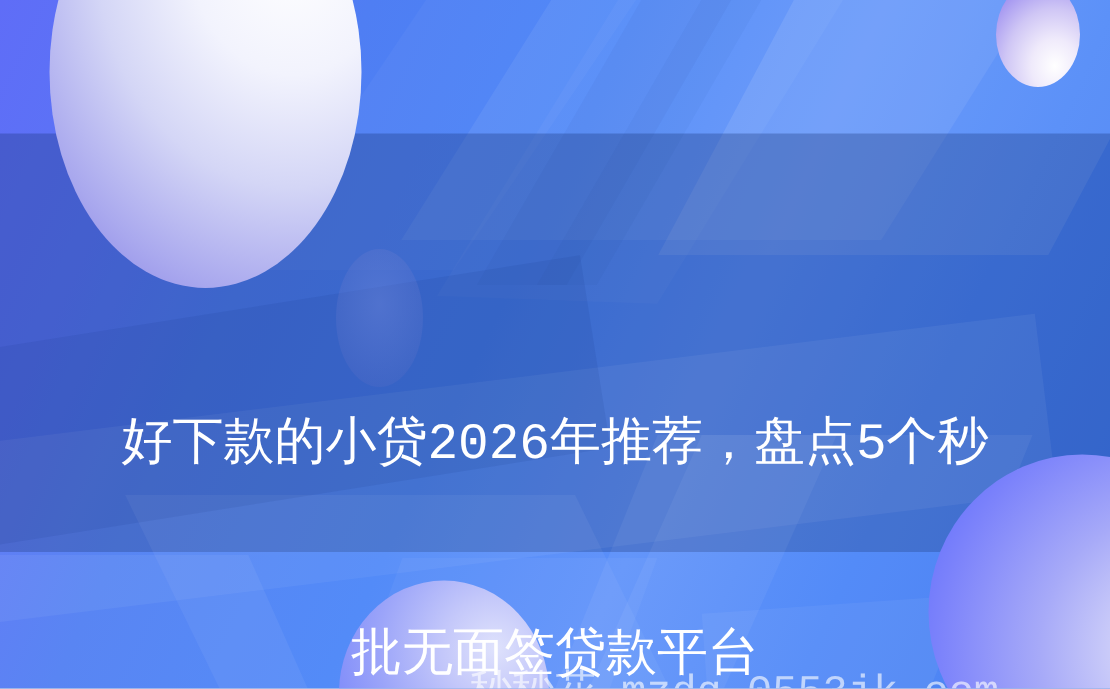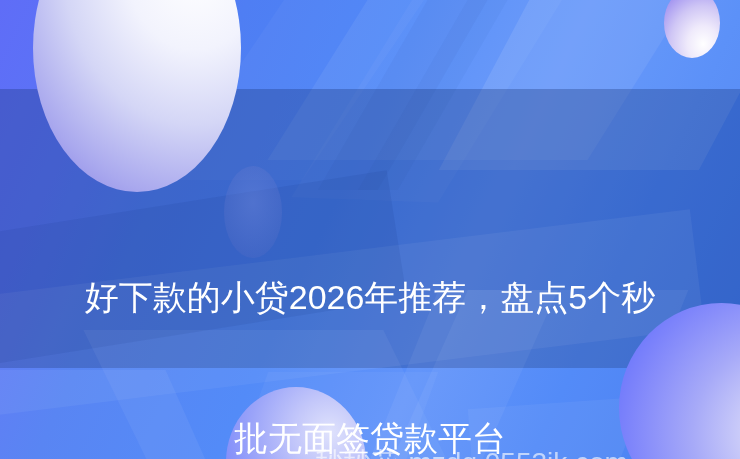--- a/index.html
+++ b/index.html
@@ -6,21 +6,21 @@
     margin: 0;
     padding: 0;
     background: #ffffff;
   }
   #banner {
     position: relative;
     width: 740px;
     height: 459px;
     overflow: hidden;
     background: #3f6fd8;
-    font-family: Liberation Sans, sans-serif;
+    font-family: Liberation Mono, monospace;
     user-select: none;
   }
   .layer {
     position: absolute;
     top: 0; left: 0;
     width: 740px;
     height: 459px;
   }
 
   

